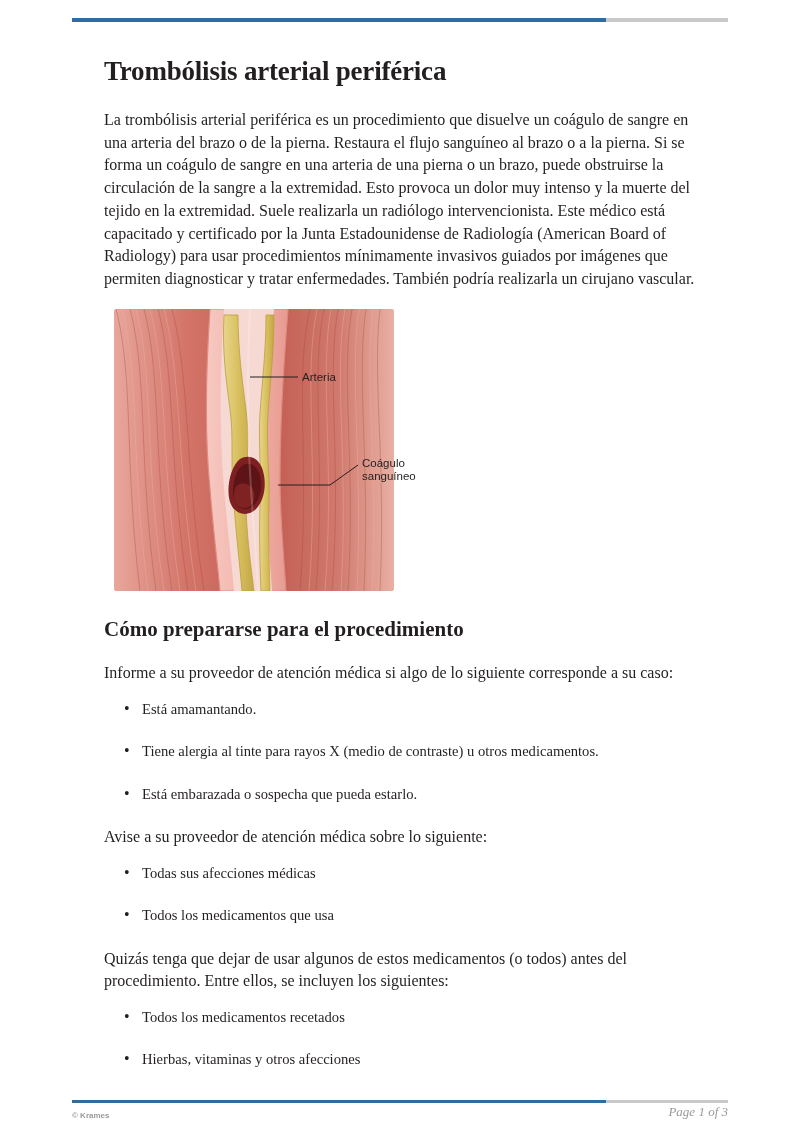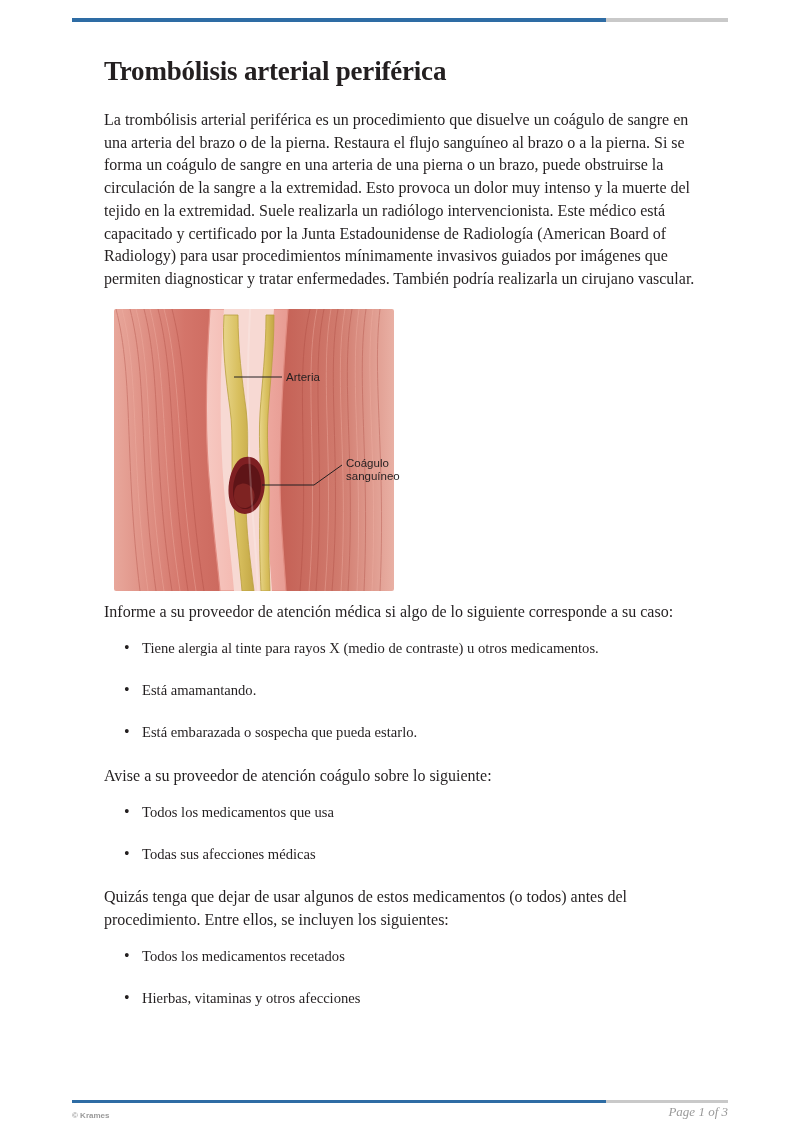--- a/index.html
+++ b/index.html
@@ -92,21 +92,21 @@
   .illus {
     position: absolute;
     left: 0;
     top: 0;
     width: 280px;
     height: 282px;
     overflow: hidden;
   }
   .fig-caption-wrap {
     position: absolute;
-    left: 0;
+    left: 16px;
     top: 0;
     width: 310px;
     height: 282px;
     pointer-events: none;
   }
   .fig-label {
     position: absolute;
     font-family: "Liberation Sans", sans-serif;
     font-size: 11.5px;
     color: #231f20;
@@ -243,34 +243,35 @@
           <line x1="200" y1="176" x2="228" y2="156" stroke="#231f20" stroke-width="1"></line>
         </svg>
         <div class="fig-label arteria">Arteria</div>
         <div class="fig-label coagulo">
           <span>Coágulo</span><br>
           <span>sanguíneo</span>
         </div>
       </div>
     </div>
 
+    <h2 class="section-title">Cómo prepararse para el procedimiento</h2>
 
     <p class="body-text">Informe a su proveedor de atención médica si algo de lo siguiente corresponde a su caso:</p>
 
     <ul class="bullets">
+      <li>Está amamantando.</li>
       <li>Tiene alergia al tinte para rayos X (medio de contraste) u otros medicamentos.</li>
-      <li>Está amamantando.</li>
       <li>Está embarazada o sospecha que pueda estarlo.</li>
     </ul>
 
-    <p class="body-text">Avise a su proveedor de atención coágulo sobre lo siguiente:</p>
+    <p class="body-text">Avise a su proveedor de atención médica sobre lo siguiente:</p>
 
     <ul class="bullets">
+      <li>Todas sus afecciones médicas</li>
       <li>Todos los medicamentos que usa</li>
-      <li>Todas sus afecciones médicas</li>
     </ul>
 
     <p class="body-text">Quizás tenga que dejar de usar algunos de estos medicamentos (o todos) antes del procedimiento. Entre ellos, se incluyen los siguientes:</p>
 
     <ul class="bullets">
       <li>Todos los medicamentos recetados</li>
       <li>Hierbas, vitaminas y otros afecciones</li>
     </ul>
 
   </div>

